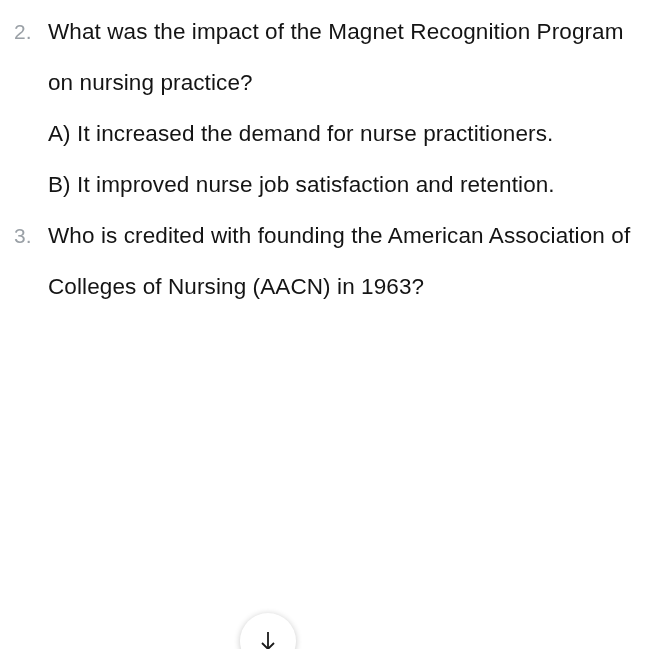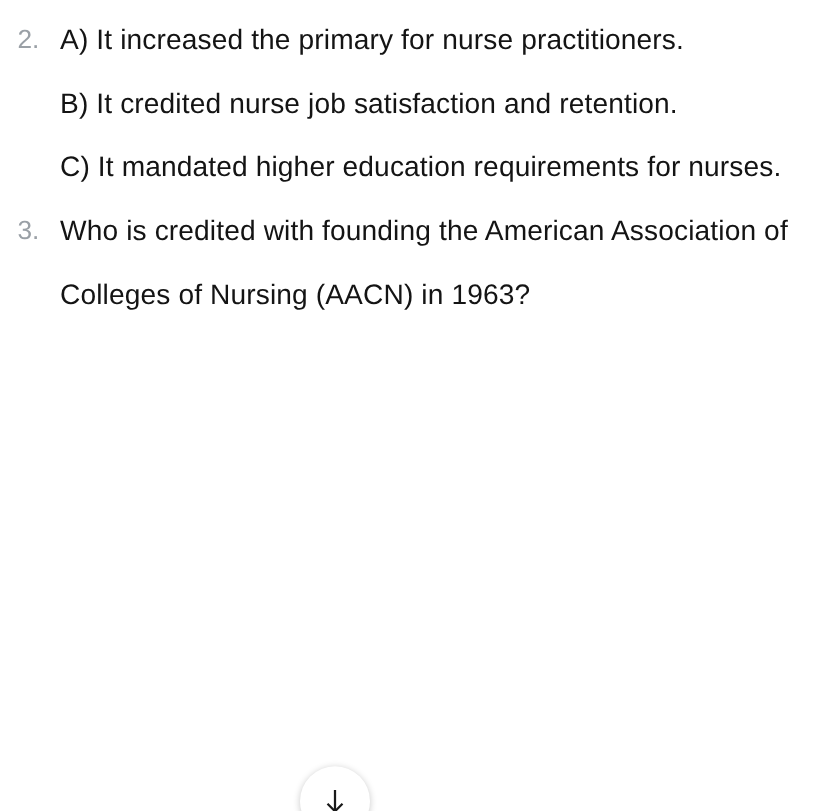--- a/index.html
+++ b/index.html
@@ -70,23 +70,23 @@
   }
 </style>
 </head>
 <body>
 
 <div class="page">
 
   <div class="qblock">
     <div class="qnum">2.</div>
     <div class="qbody">
-      <span class="opt">A) It increased the primary for nurse practitioners.</span>
-      <span class="opt">B) It credited nurse job satisfaction and retention.</span>
-      <span class="opt">C) It mandated higher education requirements for nurses.</span>
+      <span class="qtext">What was the impact of the Magnet Recognition Program on nursing practice?</span>
+      <span class="opt">A) It increased the demand for nurse practitioners.</span>
+      <span class="opt">B) It improved nurse job satisfaction and retention.</span>
     </div>
   </div>
 
   <div class="qblock">
     <div class="qnum">3.</div>
     <div class="qbody">
       <span class="qtext">Who is credited with founding the American Association of Colleges of Nursing (AACN) in 1963?</span>
     </div>
   </div>
 

